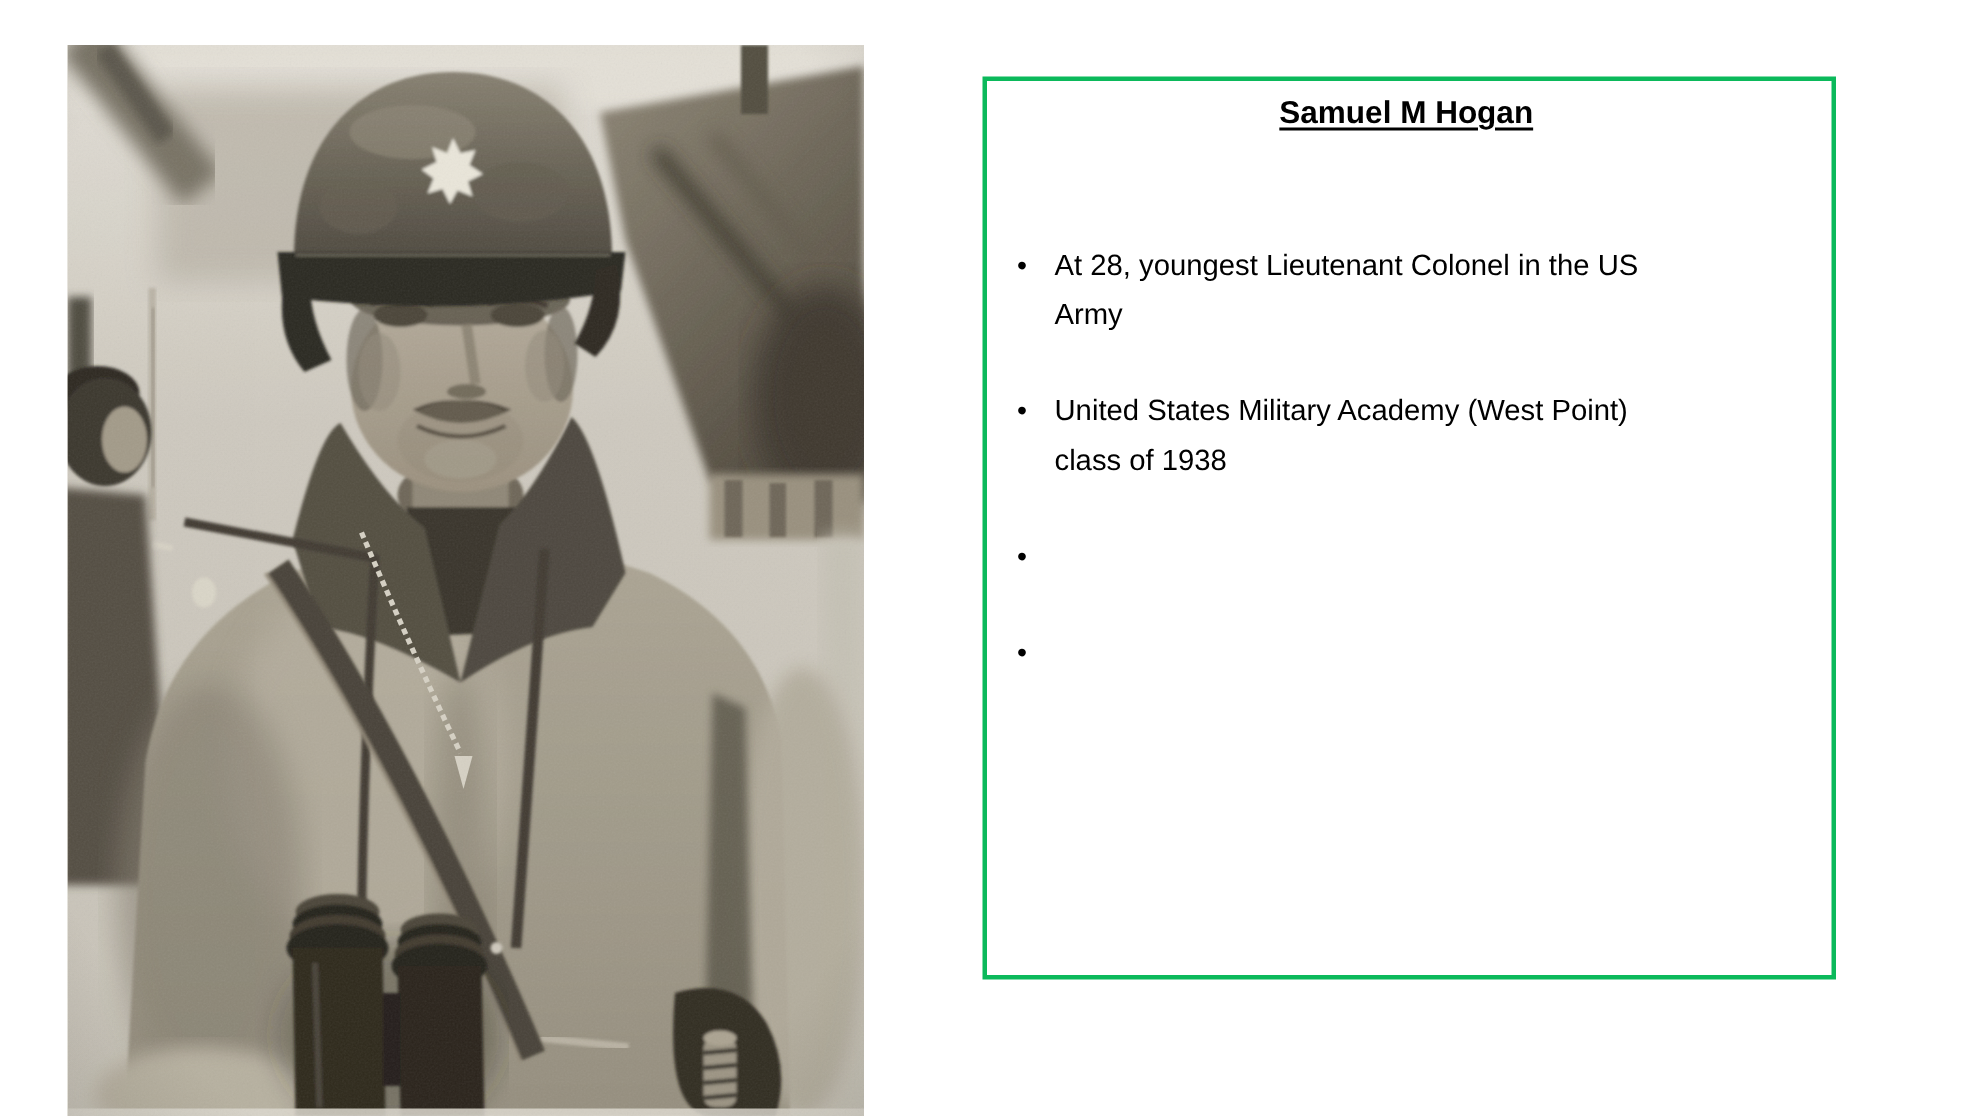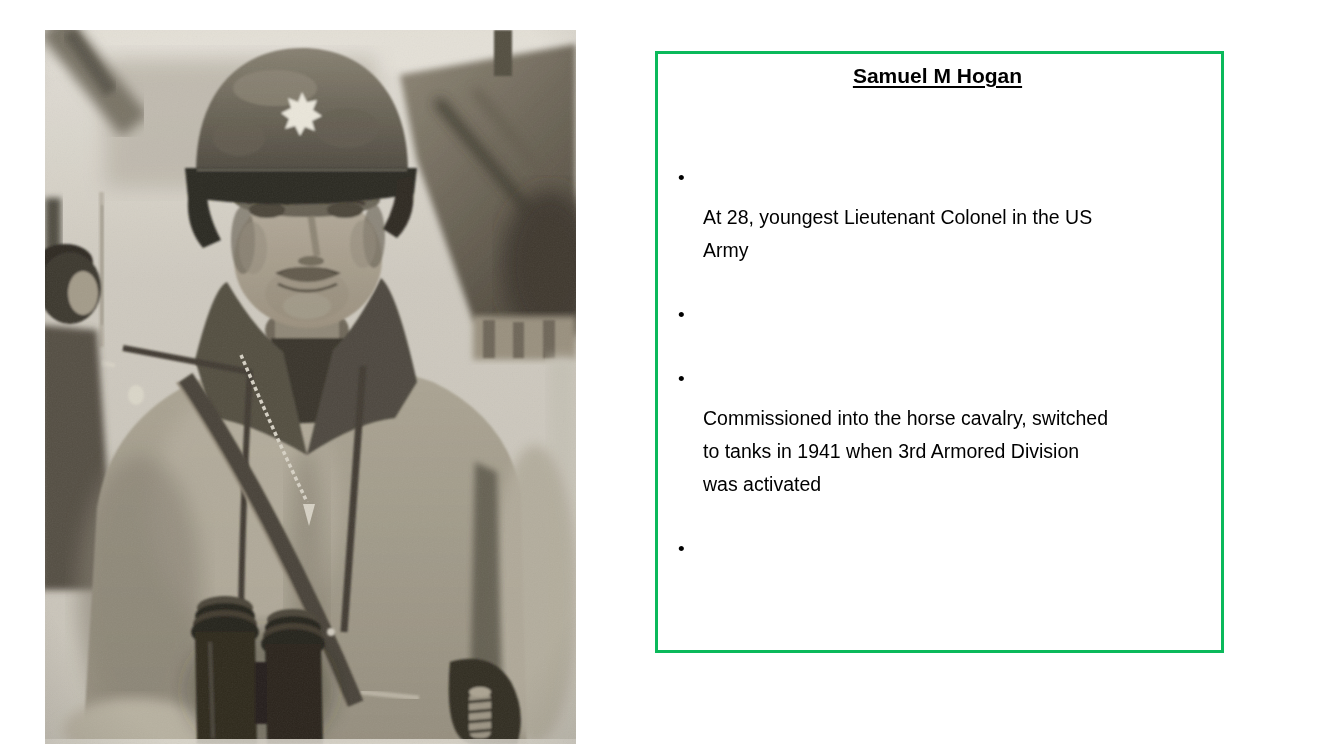--- a/index.html
+++ b/index.html
@@ -59,21 +59,20 @@
     color: #000000;
   }
   ul.bullets .marker {
     flex: 0 0 25px;
     width: 25px;
     text-align: left;
     font-size: 19px;
   }
   ul.bullets .text {
     white-space: pre-line;
-    margin-top: 40px;
   }
 </style>
 </head>
 <body>
 
 <div class="slide">
 
   <figure class="photo">
     <svg viewBox="0 0 531 714" xmlns="http://www.w3.org/2000/svg" role="img">
       <title>Black-and-white WWII portrait of a soldier wearing an M1 helmet with oak-leaf rank insignia, high-collared field jacket with zipper, crossed chest straps and binoculars hanging at his waist; blurred figure and tarpaulin in the background</title>
@@ -261,25 +260,24 @@
   <section class="info-box" style="border-color: rgb(11, 185, 91);">
     <h1>Samuel M Hogan</h1>
     <ul class="bullets">
       <li>
         <span class="marker">•</span>
         <span class="text">At 28, youngest Lieutenant Colonel in the US
 Army</span>
       </li>
       <li>
         <span class="marker">•</span>
-      </li>
-      <li>
-        <span class="marker">•</span>
-        <span class="text">Commissioned into the horse cavalry, switched
-to tanks in 1941 when 3rd Armored Division
-was activated</span>
+        <span class="text">United States Military Academy (West Point)
+class of 1938</span>
+      </li>
+      <li>
+        <span class="marker">•</span>
       </li>
       <li>
         <span class="marker">•</span>
       </li>
     </ul>
   </section>
 </div>
 
 </body></html>

